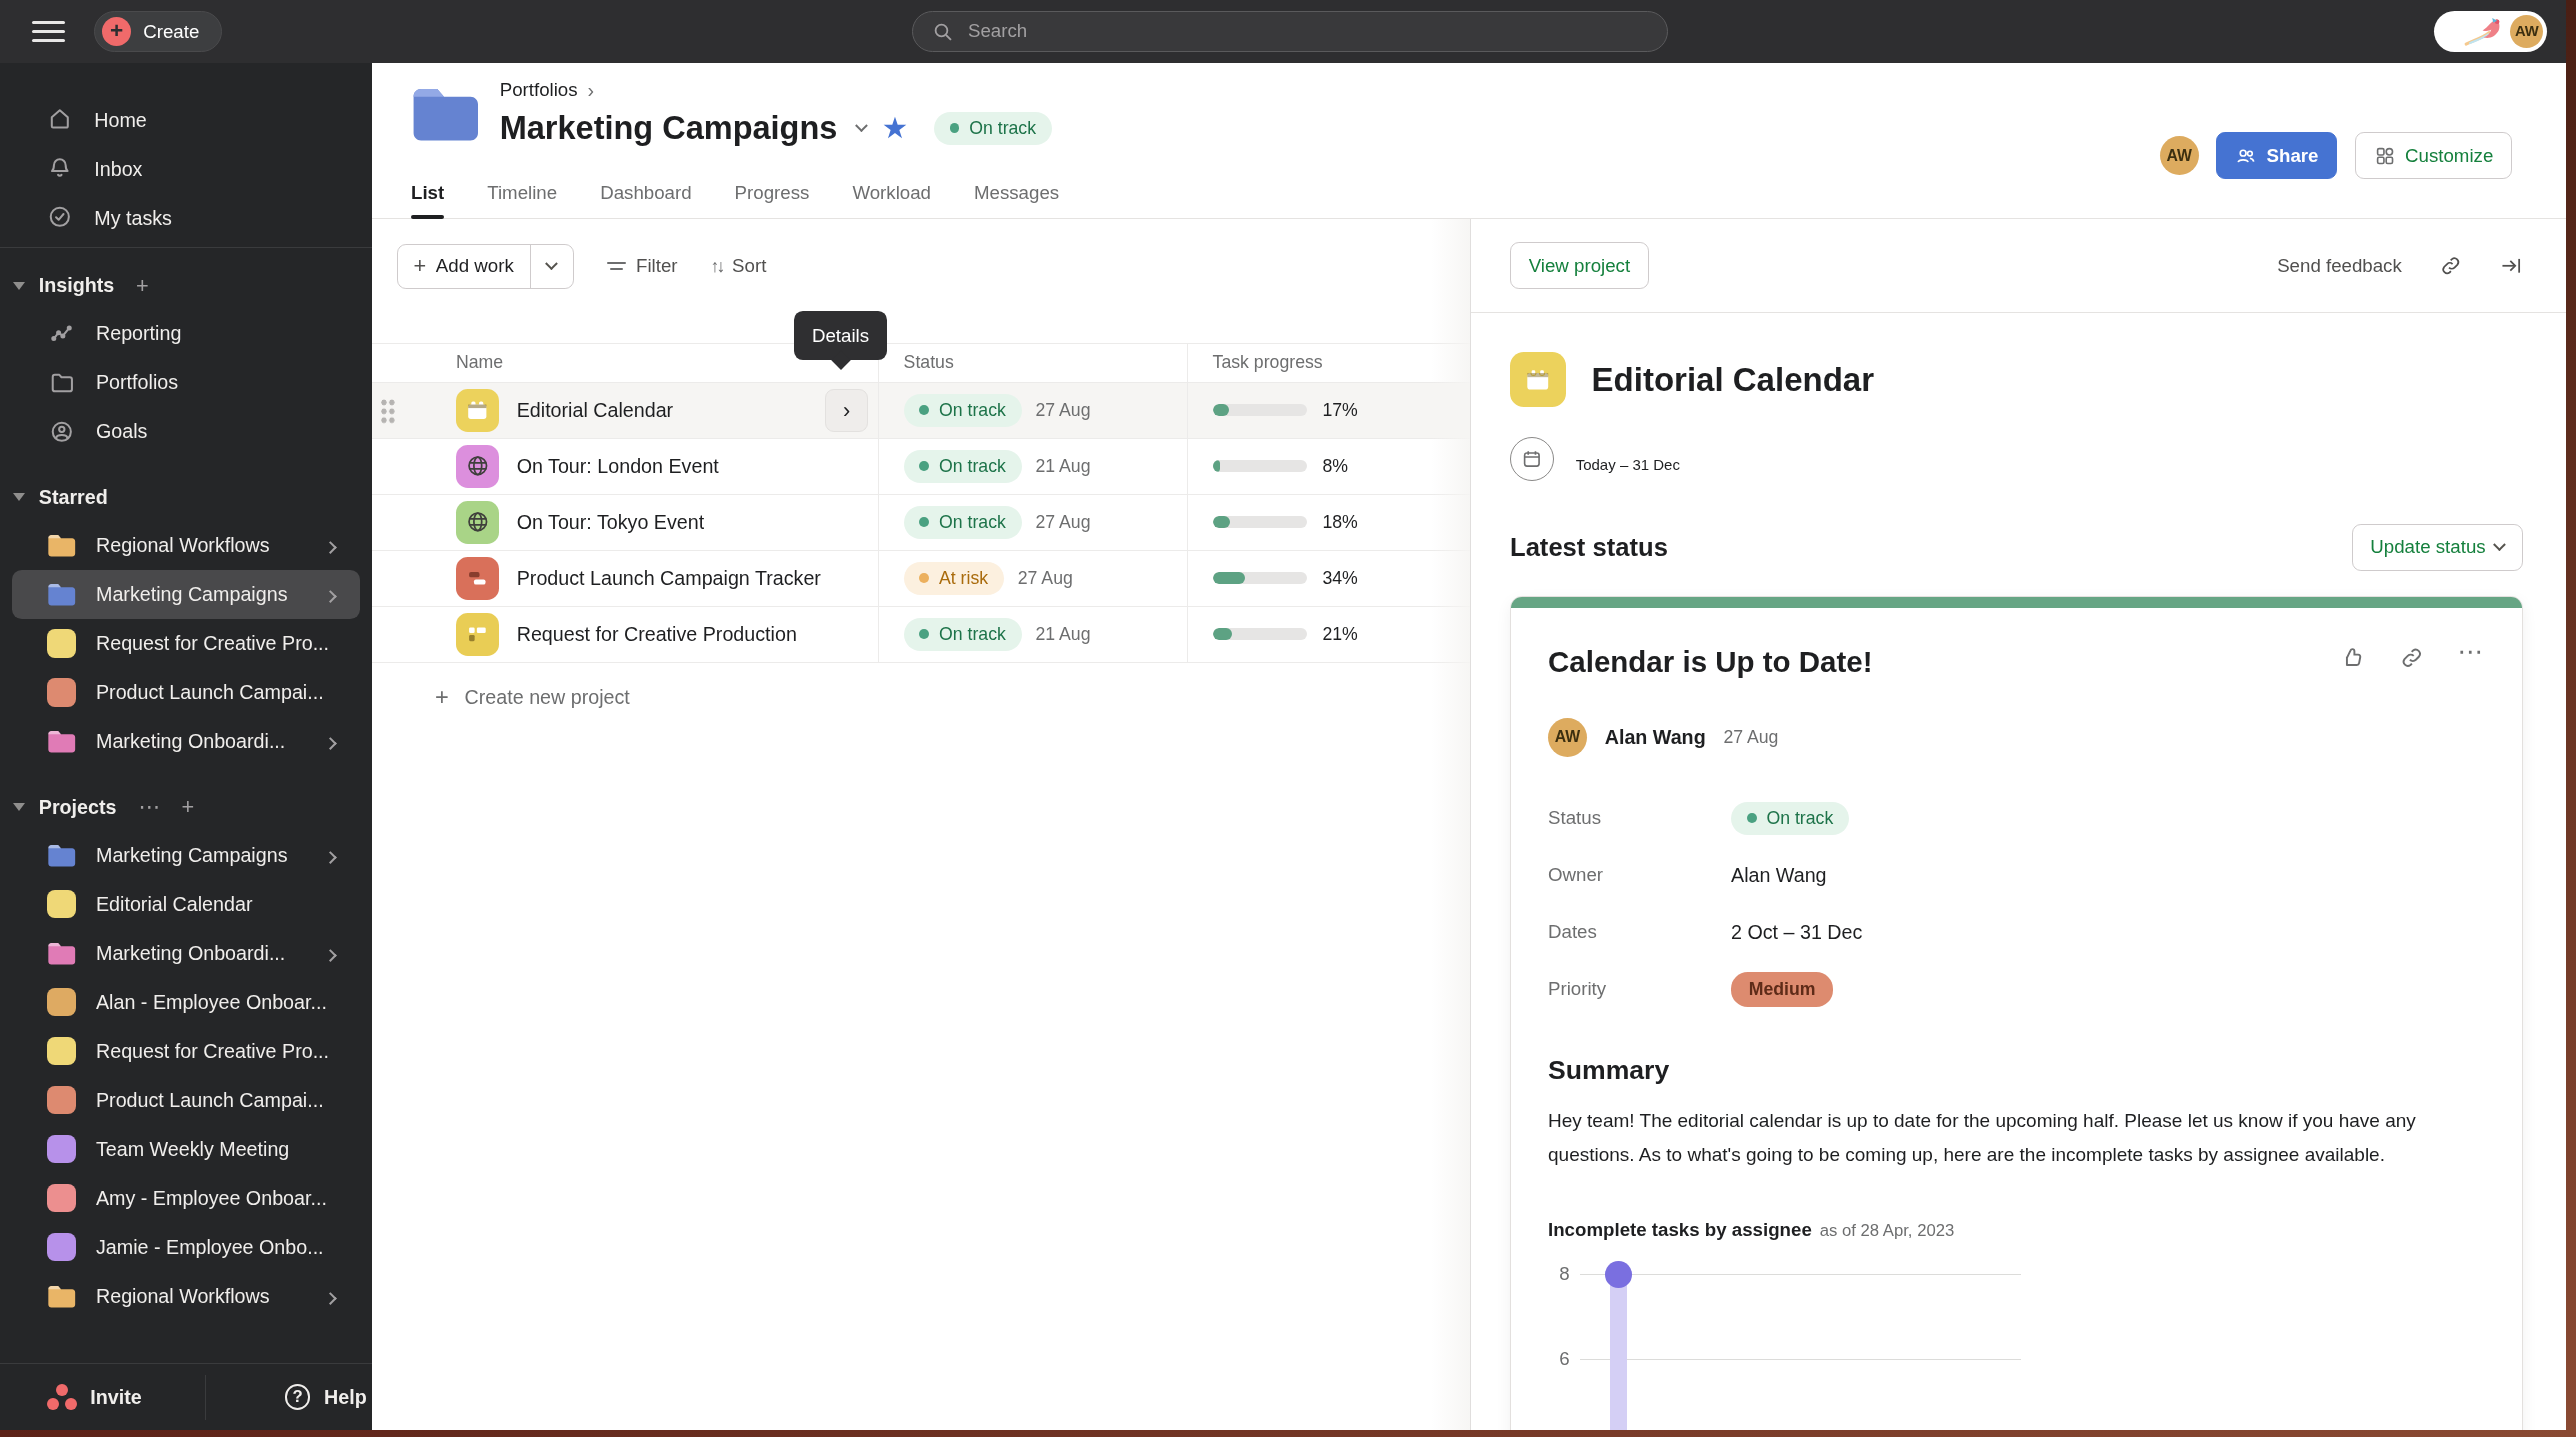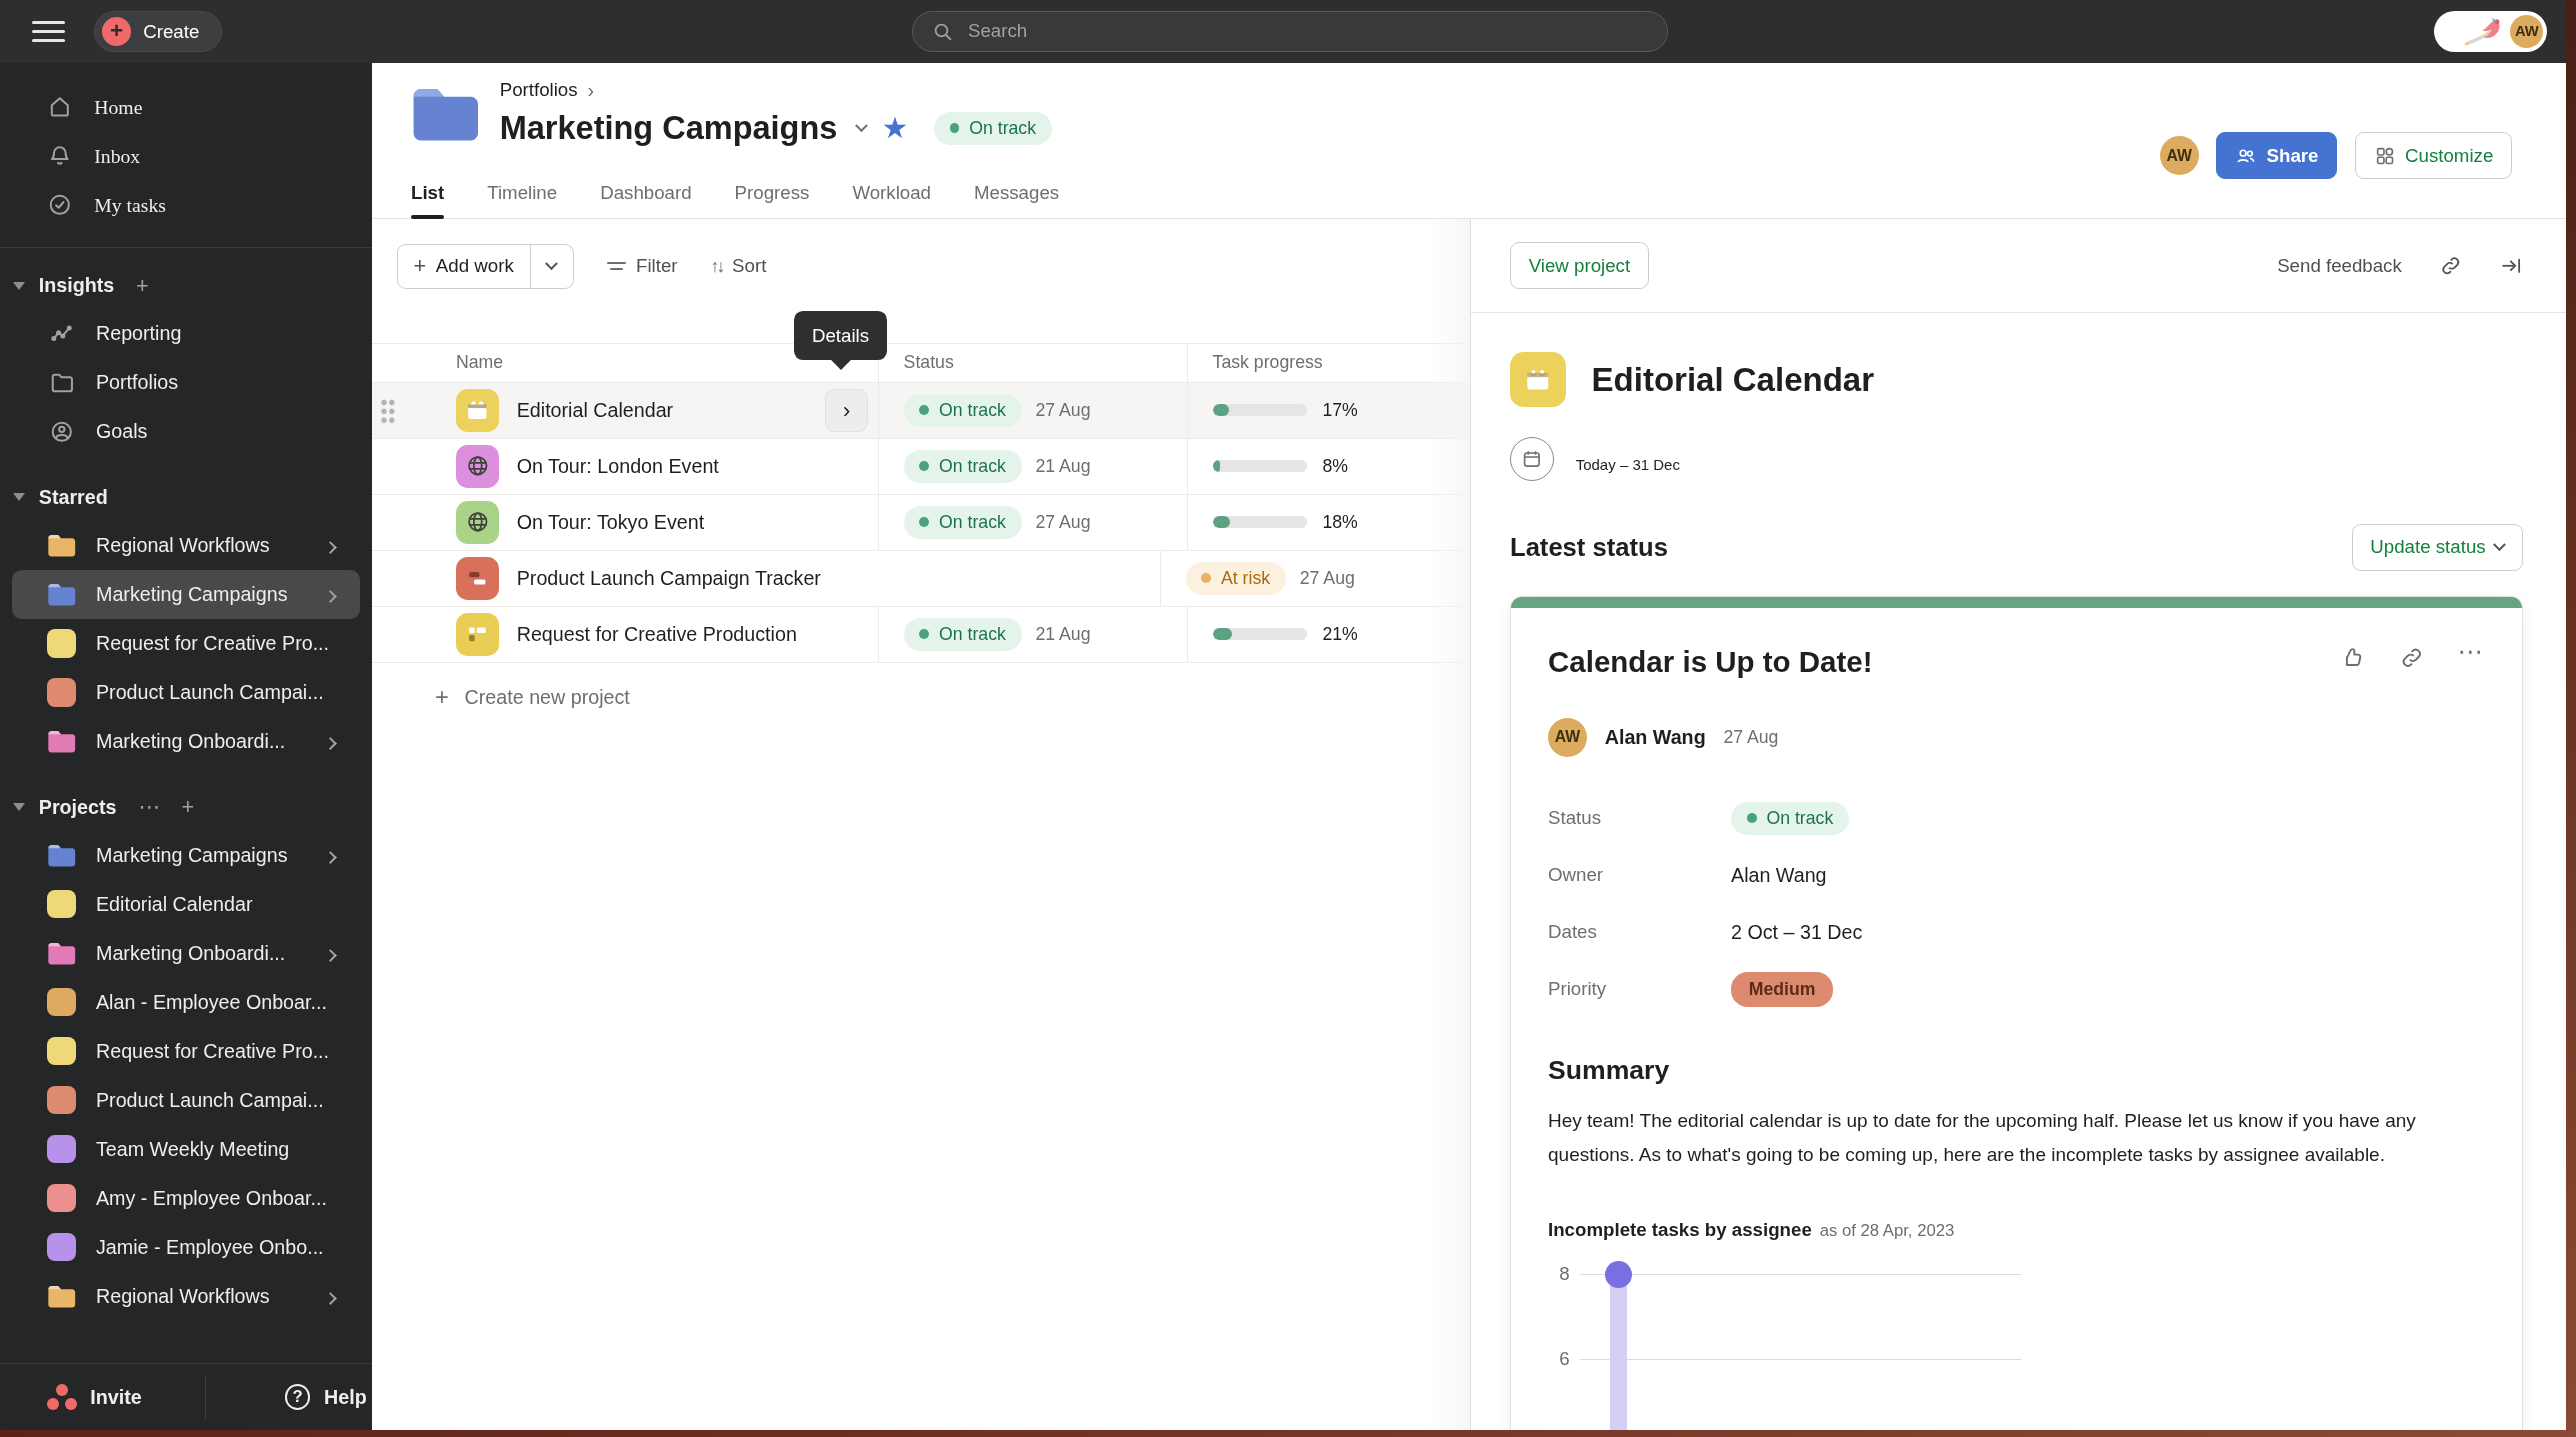--- a/index.html
+++ b/index.html
@@ -21,21 +21,21 @@
   .top-right { position:absolute; right:18.7px; top:10.8px; height:41px; width:113px; background:#fff; border-radius:20.7px; display:flex; align-items:center; justify-content:flex-end; padding-right:3.9px; gap:3.9px; cursor:pointer; }
   .phoenix { width:45px; height:33px; }
   .avatar { width:33px; height:33px; border-radius:50%; background:#ddab5f; color:#3c2f10; font-size:14.8px; font-weight:700; display:flex; align-items:center; justify-content:center; }
 
   
   .lower { display:flex; height:1367px; }
 
   
   .sidebar { width:372px; background:#252628; color:#f0eeec; flex:none; display:flex; flex-direction:column; position:relative; }
   .side-scroll { flex:1; overflow:hidden; padding-top:19.7px; }
-  .nav-item { display:flex; align-items:center; gap:21.7px; height:49px; padding-left:47px; font-size:19.7px; cursor:pointer;font-family:Liberation Serif, serif; }
+  .nav-item { display:flex; align-items:flex-end; gap:21.7px; height:49px; padding-left:47px; font-size:19.7px; cursor:pointer; }
   .nav-item svg { width:25.6px; height:25.6px; color:#a2a0a2; flex:none; }
   .side-divider { border-top:1px solid #3a3b3d; margin:17.7px 0 13.8px; }
   .sec-head { display:flex; align-items:center; height:47px; padding-left:13px; font-size:19.7px; font-weight:700; gap:13.8px; cursor:pointer; }
   .tri { width:0; height:0; border-left:6.9px solid transparent; border-right:6.9px solid transparent; border-top:8.9px solid #8f8e8d; }
   .sec-act { color:#a2a0a2; font-size:21.7px; font-weight:400; margin-left:7.9px; cursor:pointer; }
   .s-item { position:relative; display:flex; align-items:center; gap:19.7px; height:49px; margin:0 11.8px; padding-left:35px; border-radius:9.8px; font-size:19.7px; cursor:pointer; white-space:nowrap; }
   .s-item.sel { background:#49494b; }
   .s-ic { width:29.5px; display:flex; justify-content:center; flex:none; }
   .sq { width:28.6px; height:28.6px; border-radius:7.9px; }
   .s-chev { position:absolute; right:25.6px; color:#a2a0a2; }
@@ -568,20 +568,26 @@
                           <rect x="4.6" y="6.4" width="9.4" height="4.7" rx="1.7" fill="rgba(70,20,10,.55)"></rect>
                           <rect x="9" y="13" width="10.4" height="4.7" rx="1.7" fill="#fff"></rect>
                         </svg>
                       </span>
                       <span class="pname">Product Launch Campaign Tracker</span>
                     </div>
                     <div class="cell c-status">
                       <span class="pill amber"><span class="dot"></span>At risk</span>
                       <span class="pdate">27 Aug</span>
                     </div>
+                    <div class="cell c-prog">
+                      <span class="bar">
+                        <span class="fill" style="width:34%"></span>
+                      </span>
+                      <span class="pct">34%</span>
+                    </div>
                   </div>
                   <div class="trow">
                     <div class="cell c-name">
                       <span class="picon" style="background:#e9cd55">
                         <svg width="26.6" height="26.6" viewBox="0 0 24 24">
                           <rect x="4.6" y="5.8" width="5" height="5" rx="1.2" fill="#fff"></rect>
                           <rect x="4.6" y="12.6" width="5" height="5.6" rx="1.2" fill="rgba(70,50,5,.5)"></rect>
                           <rect x="11.6" y="5.8" width="8" height="5" rx="1.2" fill="#fff"></rect>
                         </svg>
                       </span>

